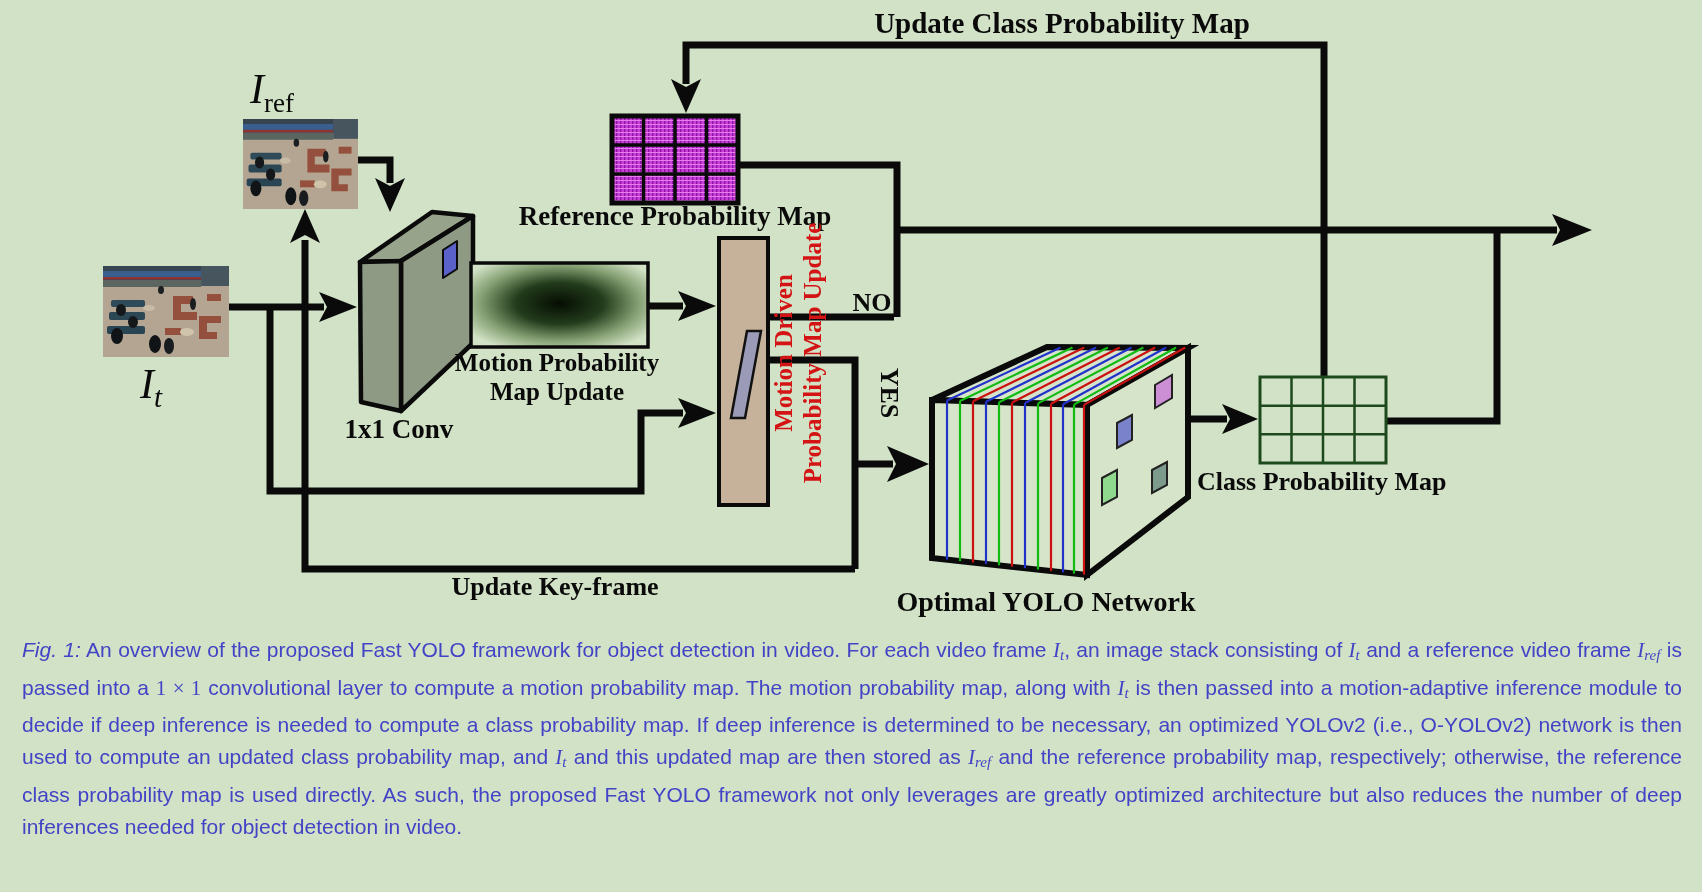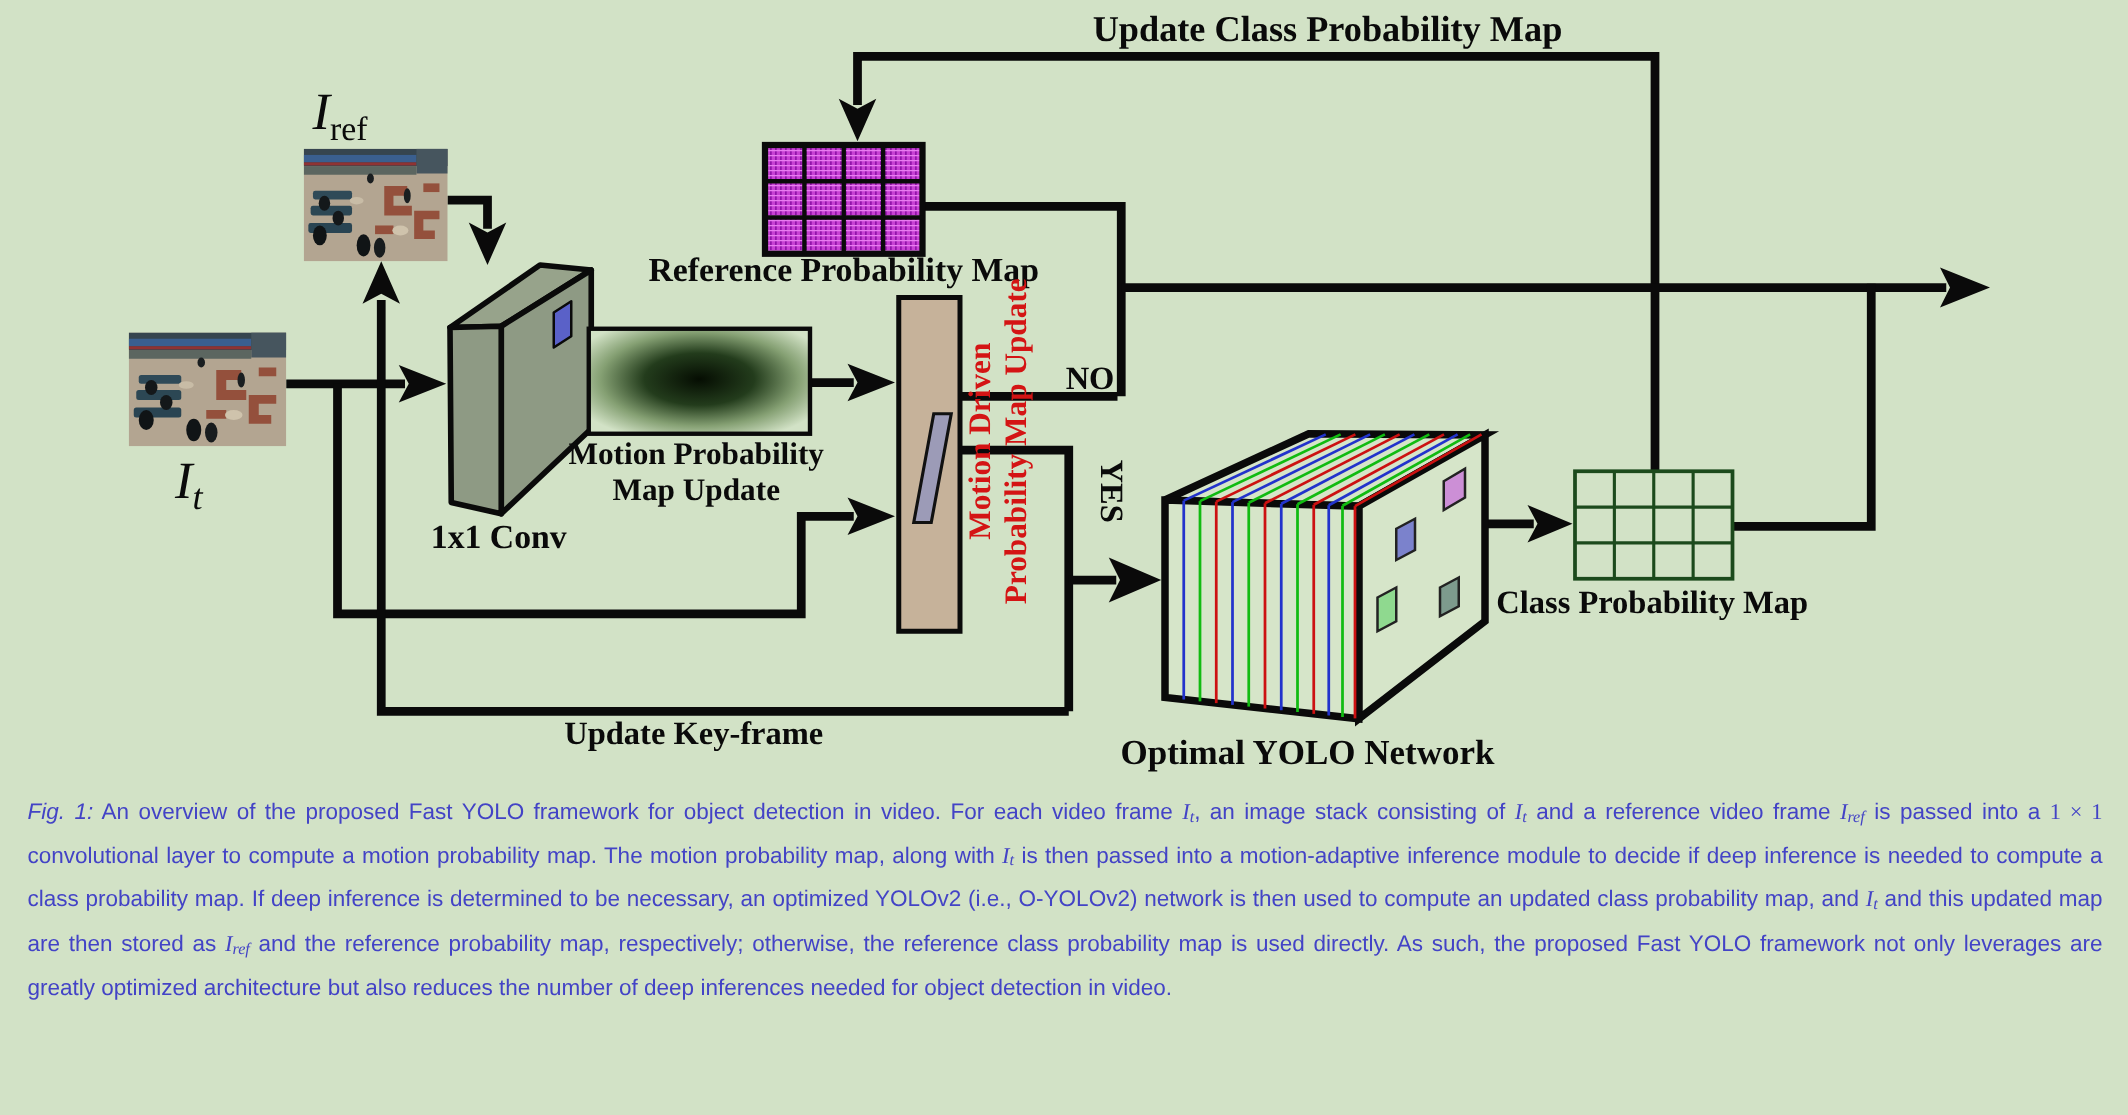--- a/index.html
+++ b/index.html
@@ -3,21 +3,21 @@
 <meta charset="utf-8">
 <style>
   html,body{margin:0;padding:0;}
   body{width:1702px;height:892px;position:relative;background:#d2e2c6;overflow:hidden;
        font-family:"Liberation Sans",sans-serif;}
   #diagram{position:absolute;left:0;top:0;}
   .blabel{font-family:"Liberation Serif",serif;font-weight:bold;fill:#0a0a0a;}
   .redlabel{font-family:"Liberation Serif",serif;font-weight:bold;fill:#d41414;}
   .mathlabel{font-family:"Liberation Serif",serif;font-style:italic;fill:#0a0a0a;}
   #caption{position:absolute;left:22px;top:634px;width:1660px;
-           font-size:18px;line-height:31.9px;text-align:justify;color:#4343c6;}
+           font-size:21px;line-height:31.9px;text-align:justify;color:#4343c6;}
   #caption .fig{font-style:italic;}
   #caption .mi{font-family:"Liberation Serif",serif;font-style:italic;}
   #caption .msub{font-family:"Liberation Serif",serif;font-style:italic;font-size:0.72em;vertical-align:-0.18em;}
   #caption .mn{font-family:"Liberation Serif",serif;}
 </style>
 </head>
 <body>
 
 <svg id="diagram" width="1702" height="892" viewBox="0 0 1702 892">
   <defs>

